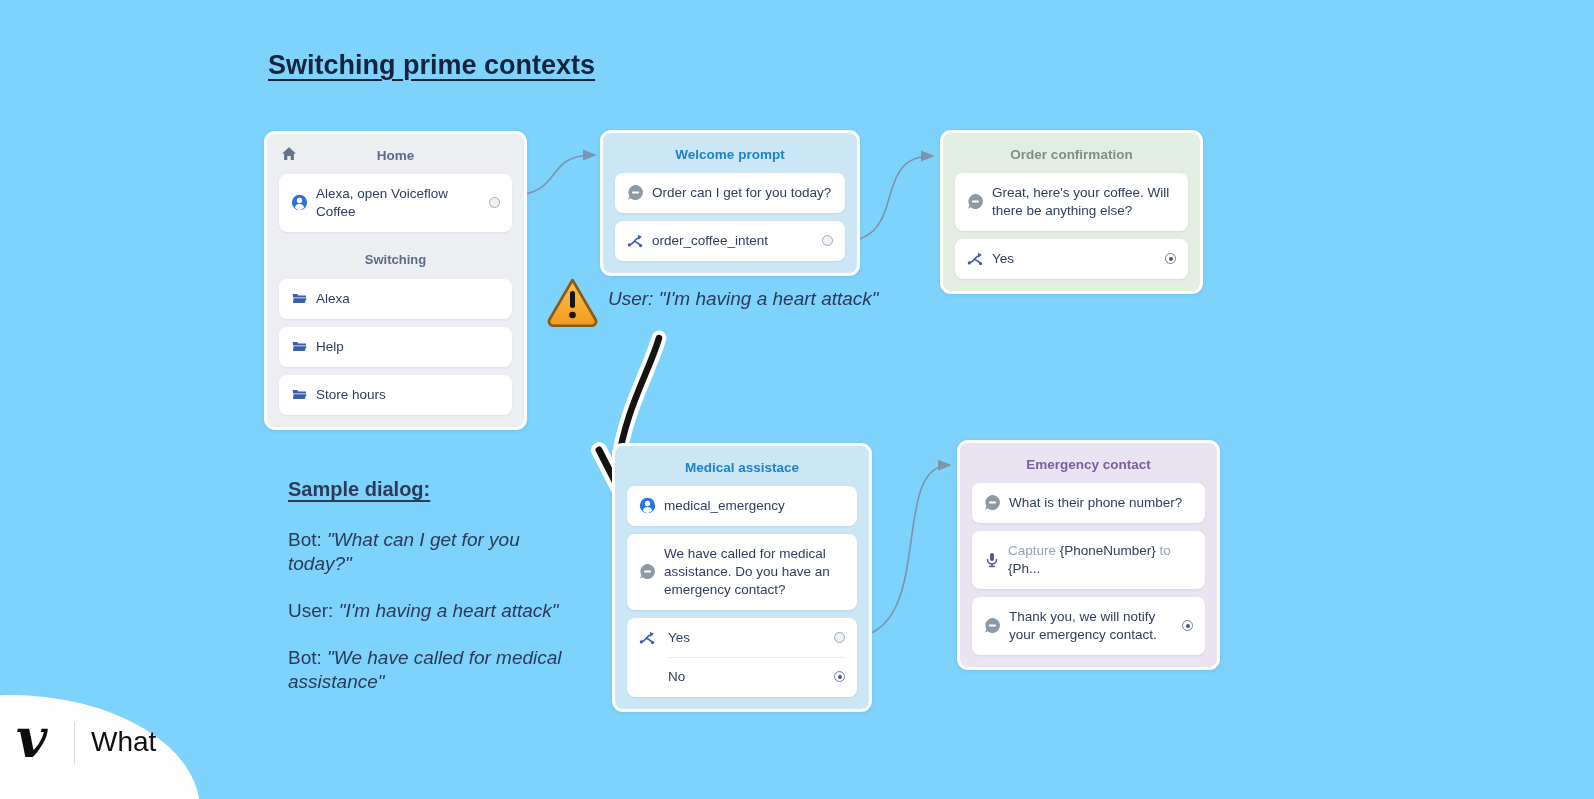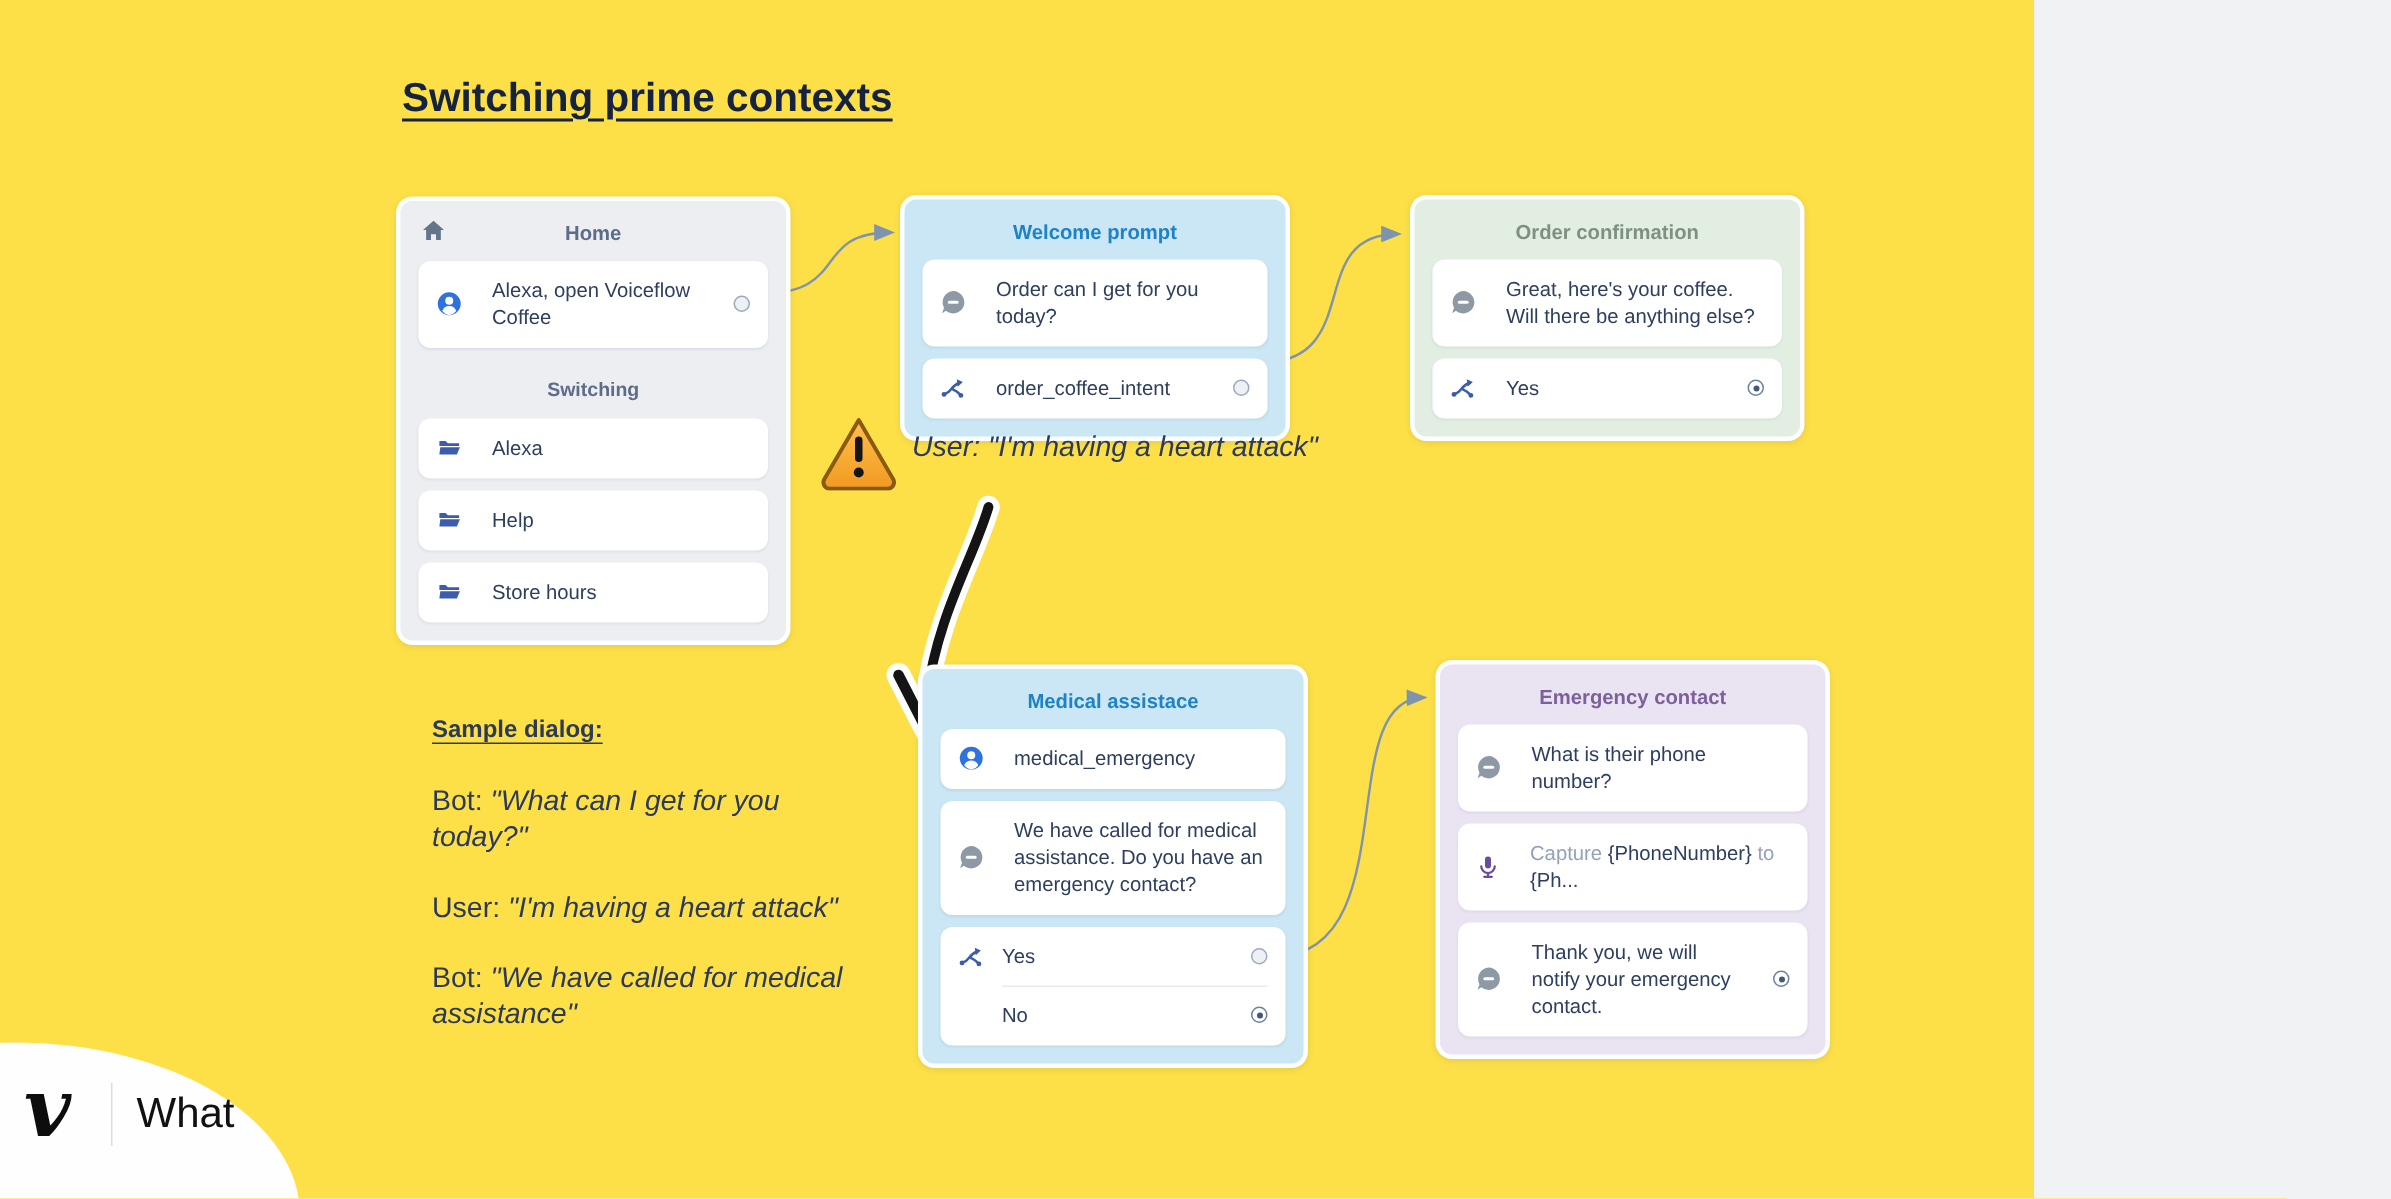--- a/index.html
+++ b/index.html
@@ -1,30 +1,30 @@
 <!DOCTYPE html>
 <html><head>
 <meta charset="utf-8">
 <style>
   * { margin:0; padding:0; box-sizing:border-box; }
   html,body { width:1594px; height:799px; }
   body { font-family:"Liberation Sans", sans-serif; background:#f1f2f4; overflow:hidden; }
-  .stage { position:relative; width:1356px; height:799px; background:#fde047; overflow:hidden;padding-left:44px; }
+  .stage { position:relative; width:1594px; height:799px; background:#7dd3fc; overflow:hidden;padding-left:44px; }
 
   .page-title { position:absolute; left:268px; top:50px; font-size:27px; font-weight:700;
     color:#16233f; text-decoration:underline; text-decoration-thickness:2px; text-underline-offset:5px; }
 
   
   .node { position:absolute; border:3px solid rgba(255,255,255,.95); border-radius:11px;
     padding:9px 12px 12px 12px; box-shadow:0 1px 4px rgba(25,45,85,.10); }
   .node-header { position:relative; text-align:center; font-size:13.5px; font-weight:700;
     padding:5px 0 11px 0; }
   .node-header .hdr-icon { position:absolute; left:2px; top:3px; }
   .card { background:#fff; border-radius:8px; padding:11px 12px; display:flex; align-items:center;
-    gap:20px; font-size:13.5px; color:#2d3e5e; box-shadow:0 1px 2px rgba(25,45,85,.08);
+    gap:8px; font-size:13.5px; color:#2d3e5e; box-shadow:0 1px 2px rgba(25,45,85,.08);
     margin-bottom:8px; line-height:1.33; }
   .card:last-child { margin-bottom:0; }
   .card .txt { flex:1 1 auto; }
   .ic { flex:0 0 auto; display:block; }
 
   
   .port { flex:0 0 auto; width:11px; height:11px; border-radius:50%; margin-left:auto; }
   .port.open { border:1.5px solid #9aabbe; background:#eef1f4; }
   .port.dot { border:1.5px solid #6d82a0; background:#fff; position:relative; }
   .port.dot::after { content:""; position:absolute; left:50%; top:50%; width:4px; height:4px;
@@ -58,21 +58,21 @@
   
   .warning-wrap { position:absolute; left:546px; top:276px; }
   .user-interrupt { position:absolute; left:608px; top:288px; font-size:19px; font-style:italic;
     color:#2c3a58; }
 
   
   svg.overlay { position:absolute; left:0; top:0; width:1594px; height:799px; pointer-events:none; }
 
   
   .dialog { position:absolute; left:288px; top:478px; width:300px; color:#2c3a58; }
-  .dialog-heading { font-size:16px; font-weight:700; text-decoration:underline;
+  .dialog-heading { font-size:20px; font-weight:700; text-decoration:underline;
     text-underline-offset:4px; margin-bottom:27px; }
   .dialog-line { font-size:19px; line-height:24px; margin-bottom:23px; }
   .dialog-line .q { font-style:italic; }
 
   
   .blob { position:absolute; left:-180px; top:695px; width:380px; height:230px;
     border-radius:50%; background:#fefefe; }
   .logo-v { position:absolute; left:16px; top:706px; font-family:"DejaVu Serif", serif;
     font-style:italic; font-weight:700; font-size:54px; color:#0d0d0d; }
   .logo-divider { position:absolute; left:74px; top:722px; width:1px; height:42px; background:#d9dde3; }

